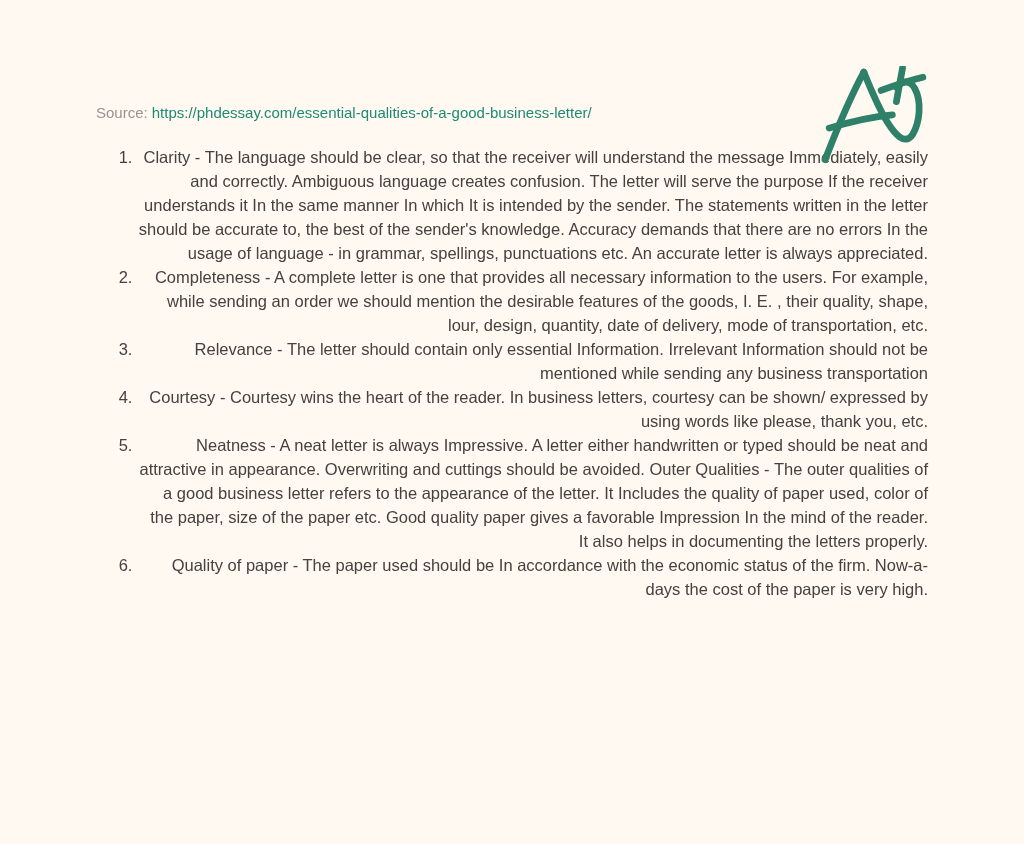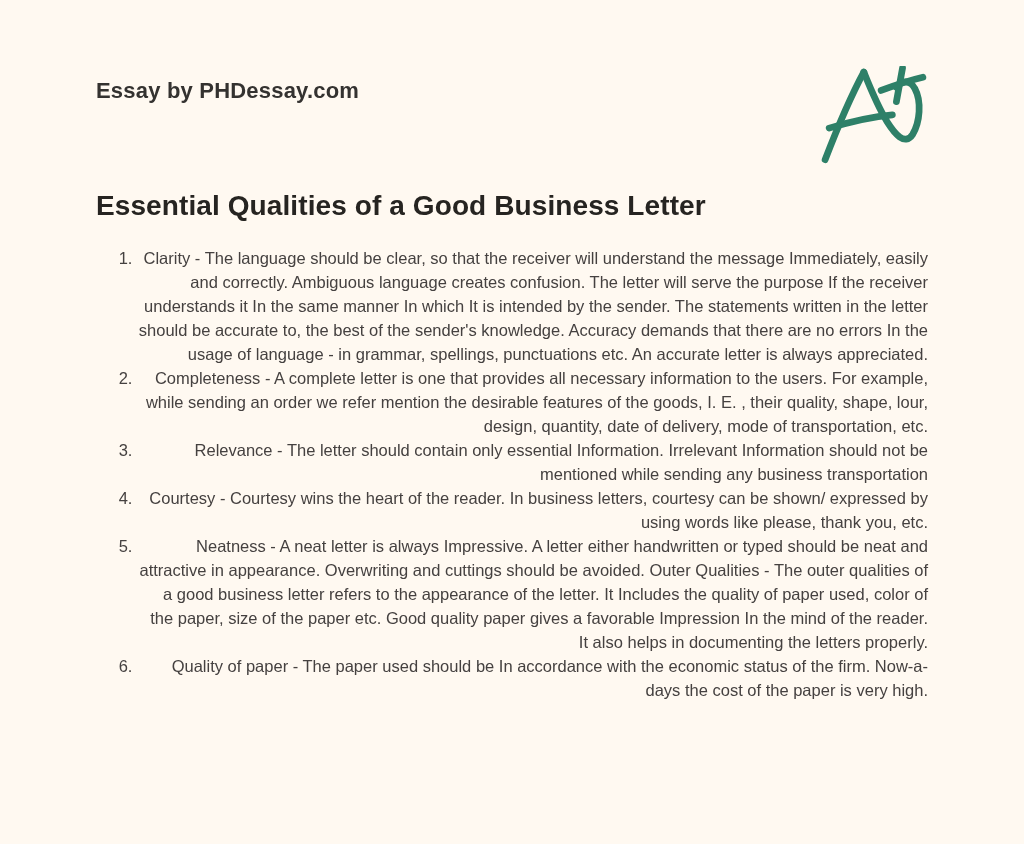--- a/index.html
+++ b/index.html
@@ -65,45 +65,46 @@
   ol.qualities li {
     padding-left: 0;
     margin: 0;
   }
 </style>
 </head>
 <body>
 
 <div class="page">
 
-  <div class="byline">Essay by PHDessay.com</div>
 
+  <div class="source-line">
+    <span>Source:</span><a href="#" title="https://phdessay.com/essential-qualities-of-a-good-business-letter/">https://phdessay.com/essential-qualities-of-a-good-business-letter/</a>
+  </div>
 
   <div class="logo">
     <svg viewBox="0 0 104 106" fill="none" xmlns="http://www.w3.org/2000/svg">
       <g stroke="#2e8068" stroke-width="6.6" stroke-linecap="round" fill="none">
 
         <path d="M4,92 C14,66 29,30 42,6"></path>
 
         <path d="M42,6 C48,21 57,42 65,55 C72,66 82,79 90,67 C97,55 99,35 92,22 C88,14 79,13 74,21"></path>
 
         <path d="M8,61 C28,55 48,50 70,48"></path>
 
         <path d="M80,2 C78,13 76,24 74,35"></path>
 
         <path d="M59,24 C72,19 87,14 100,11"></path>
       </g>
     </svg>
   </div>
 
-  <h1 class="title">Essential Qualities of a Good Business Letter</h1>
 
 
   <ol class="qualities">
     <li>Clarity - The language should be clear, so that the receiver will understand the message Immediately, easily and correctly. Ambiguous language creates confusion. The letter will serve the purpose If the receiver understands it In the same manner In which It is intended by the sender.  The statements written in the letter should be accurate to, the best of the sender's knowledge. Accuracy demands that there are no errors In the usage of language - in grammar, spellings, punctuations etc. An accurate letter is always appreciated.</li>
-    <li>Completeness - A complete letter is one that provides all necessary information to the users. For example, while sending an order we refer mention the desirable features of the goods, I. E. , their quality, shape, lour, design, quantity, date of delivery, mode of transportation, etc.</li>
+    <li>Completeness - A complete letter is one that provides all necessary information to the users. For example, while sending an order we should mention the desirable features of the goods, I. E. , their quality, shape, lour, design, quantity, date of delivery, mode of transportation, etc.</li>
     <li>Relevance - The letter should contain only essential Information. Irrelevant Information should not be mentioned while sending any business transportation</li>
     <li>Courtesy - Courtesy wins the heart of the reader. In business letters, courtesy can be shown/ expressed by using words like please, thank you, etc.</li>
     <li>Neatness - A neat letter is always Impressive. A letter either handwritten or typed should be neat and attractive in appearance. Overwriting and cuttings should be avoided. Outer Qualities - The outer qualities of a good business letter refers to the appearance of the letter. It Includes the quality of paper used, color of the paper, size of the paper etc. Good quality paper gives a favorable Impression In the mind of the reader. It also helps in documenting the letters properly.</li>
     <li>Quality of paper - The paper used should be In accordance with the economic status of the firm. Now-a-days the cost of the paper is very high.</li>
   </ol>
 
 </div>
 
 </body></html>

